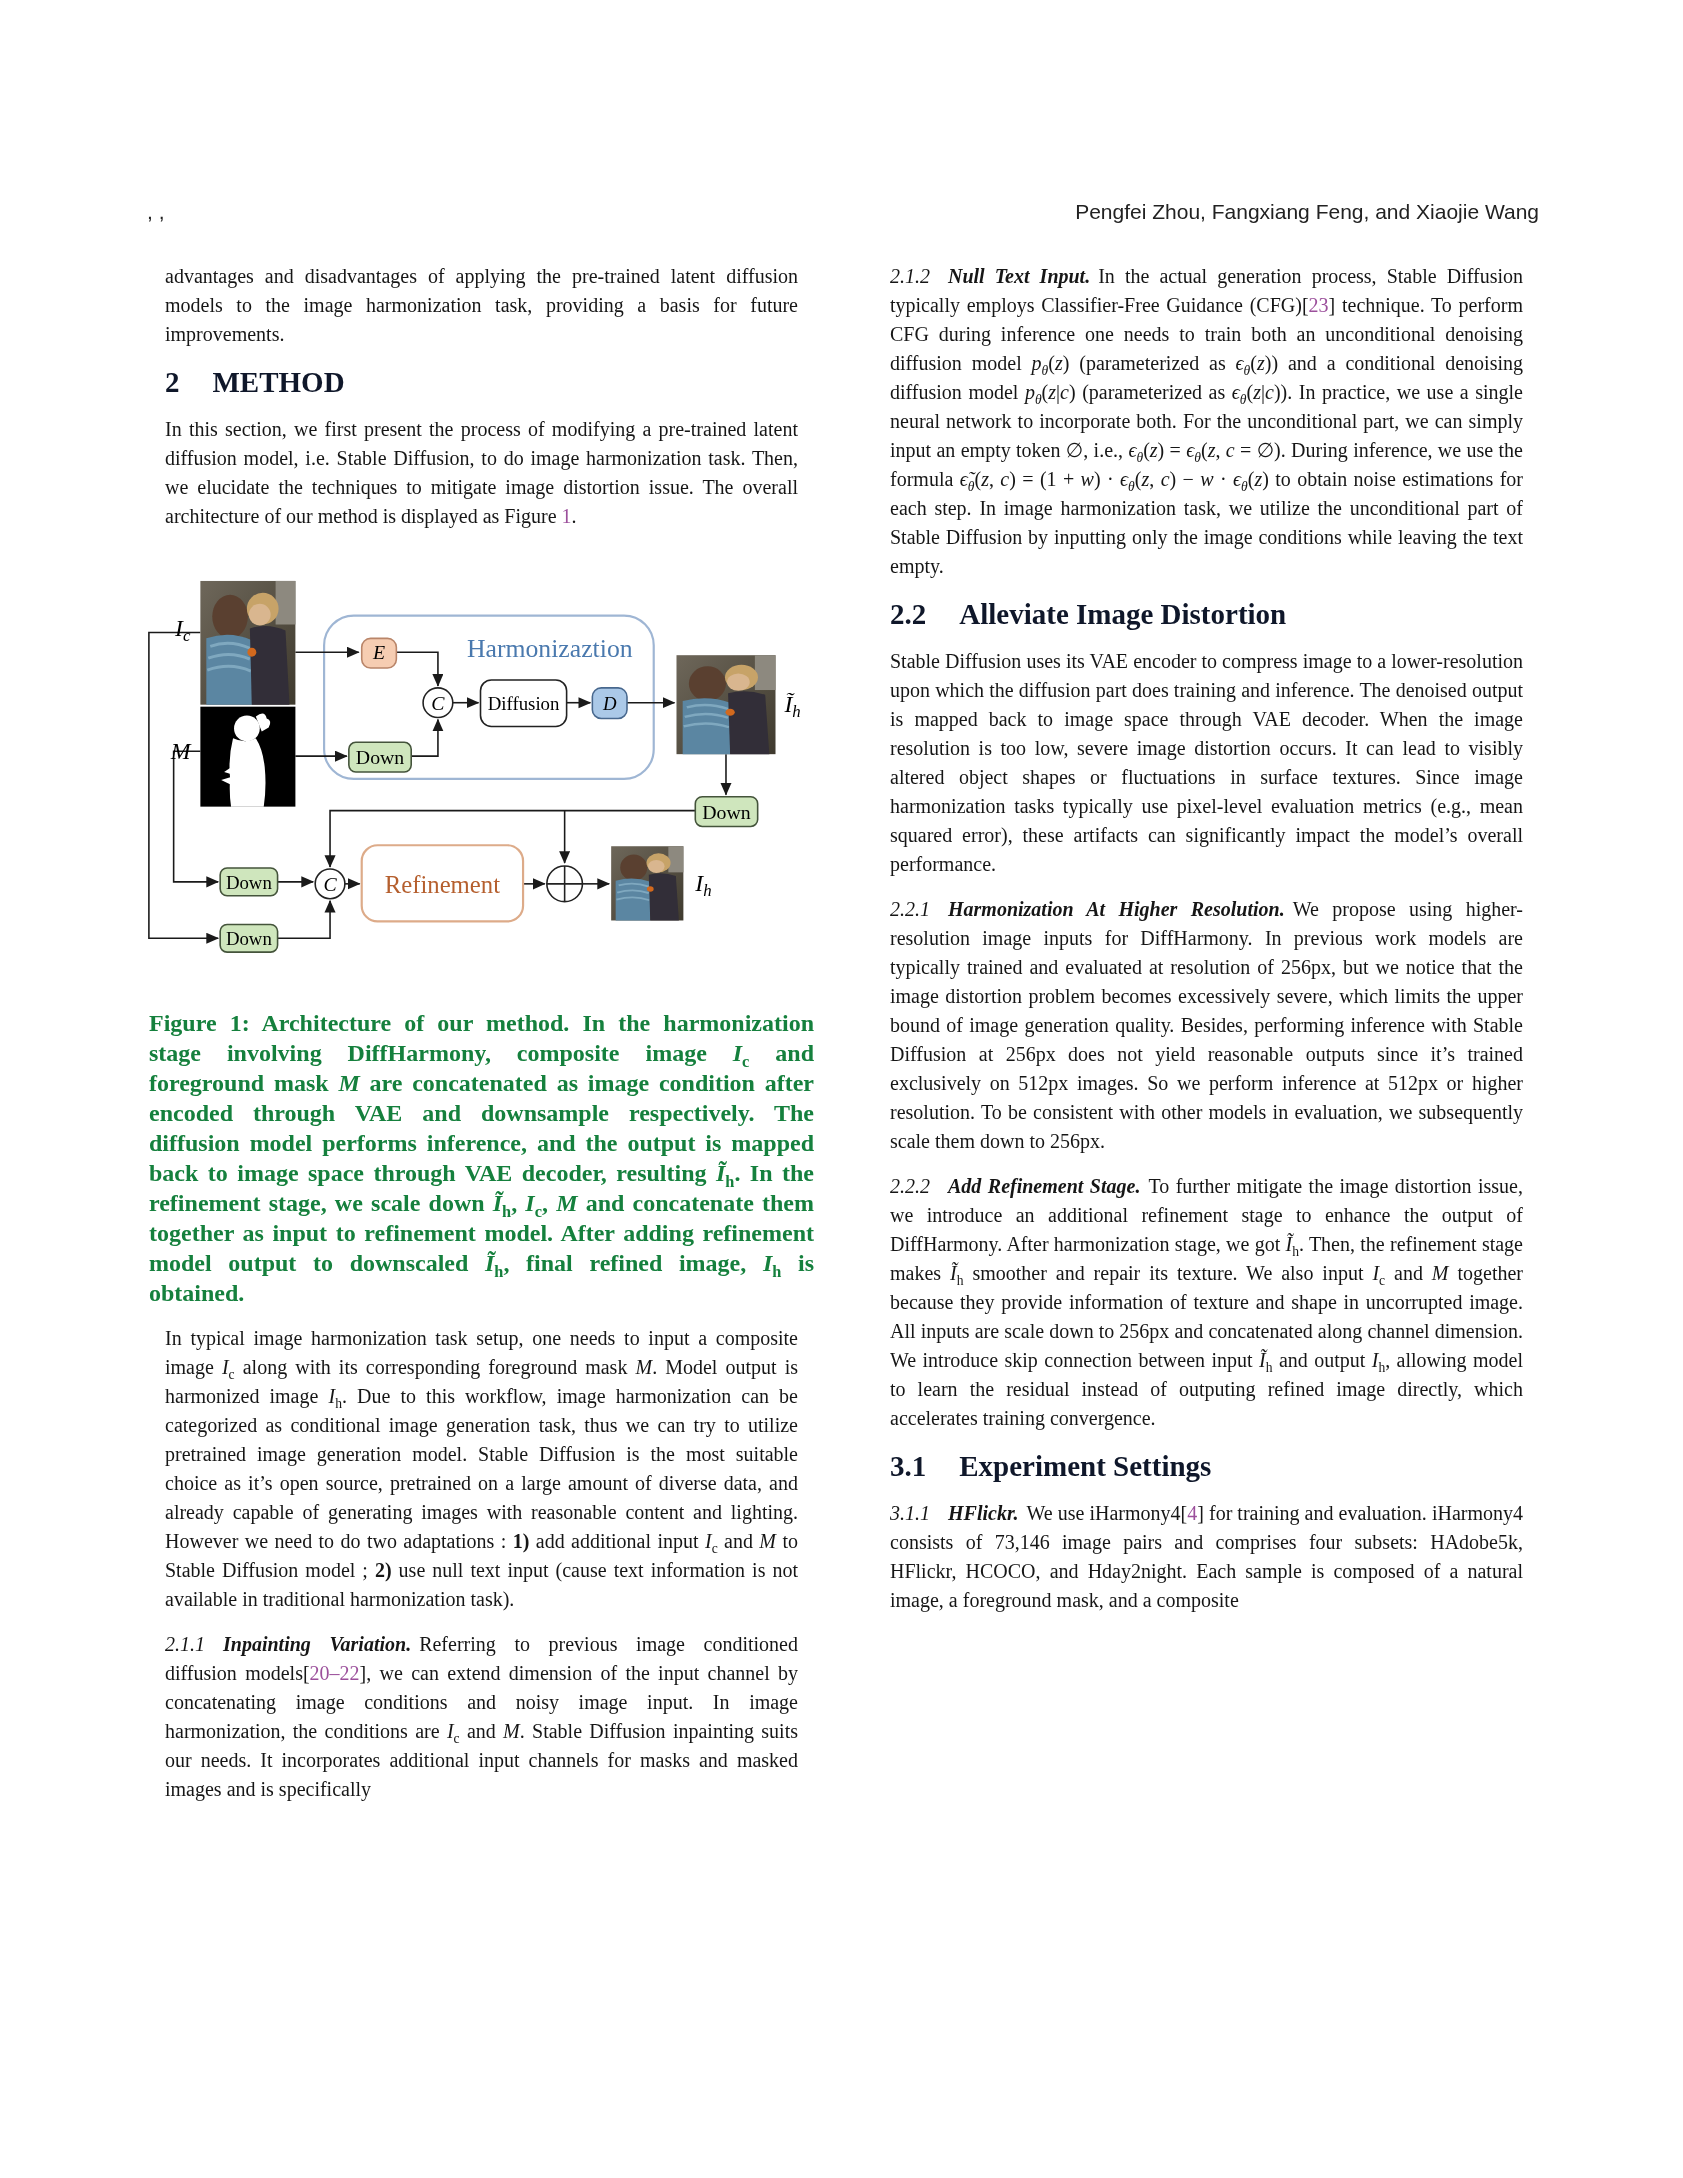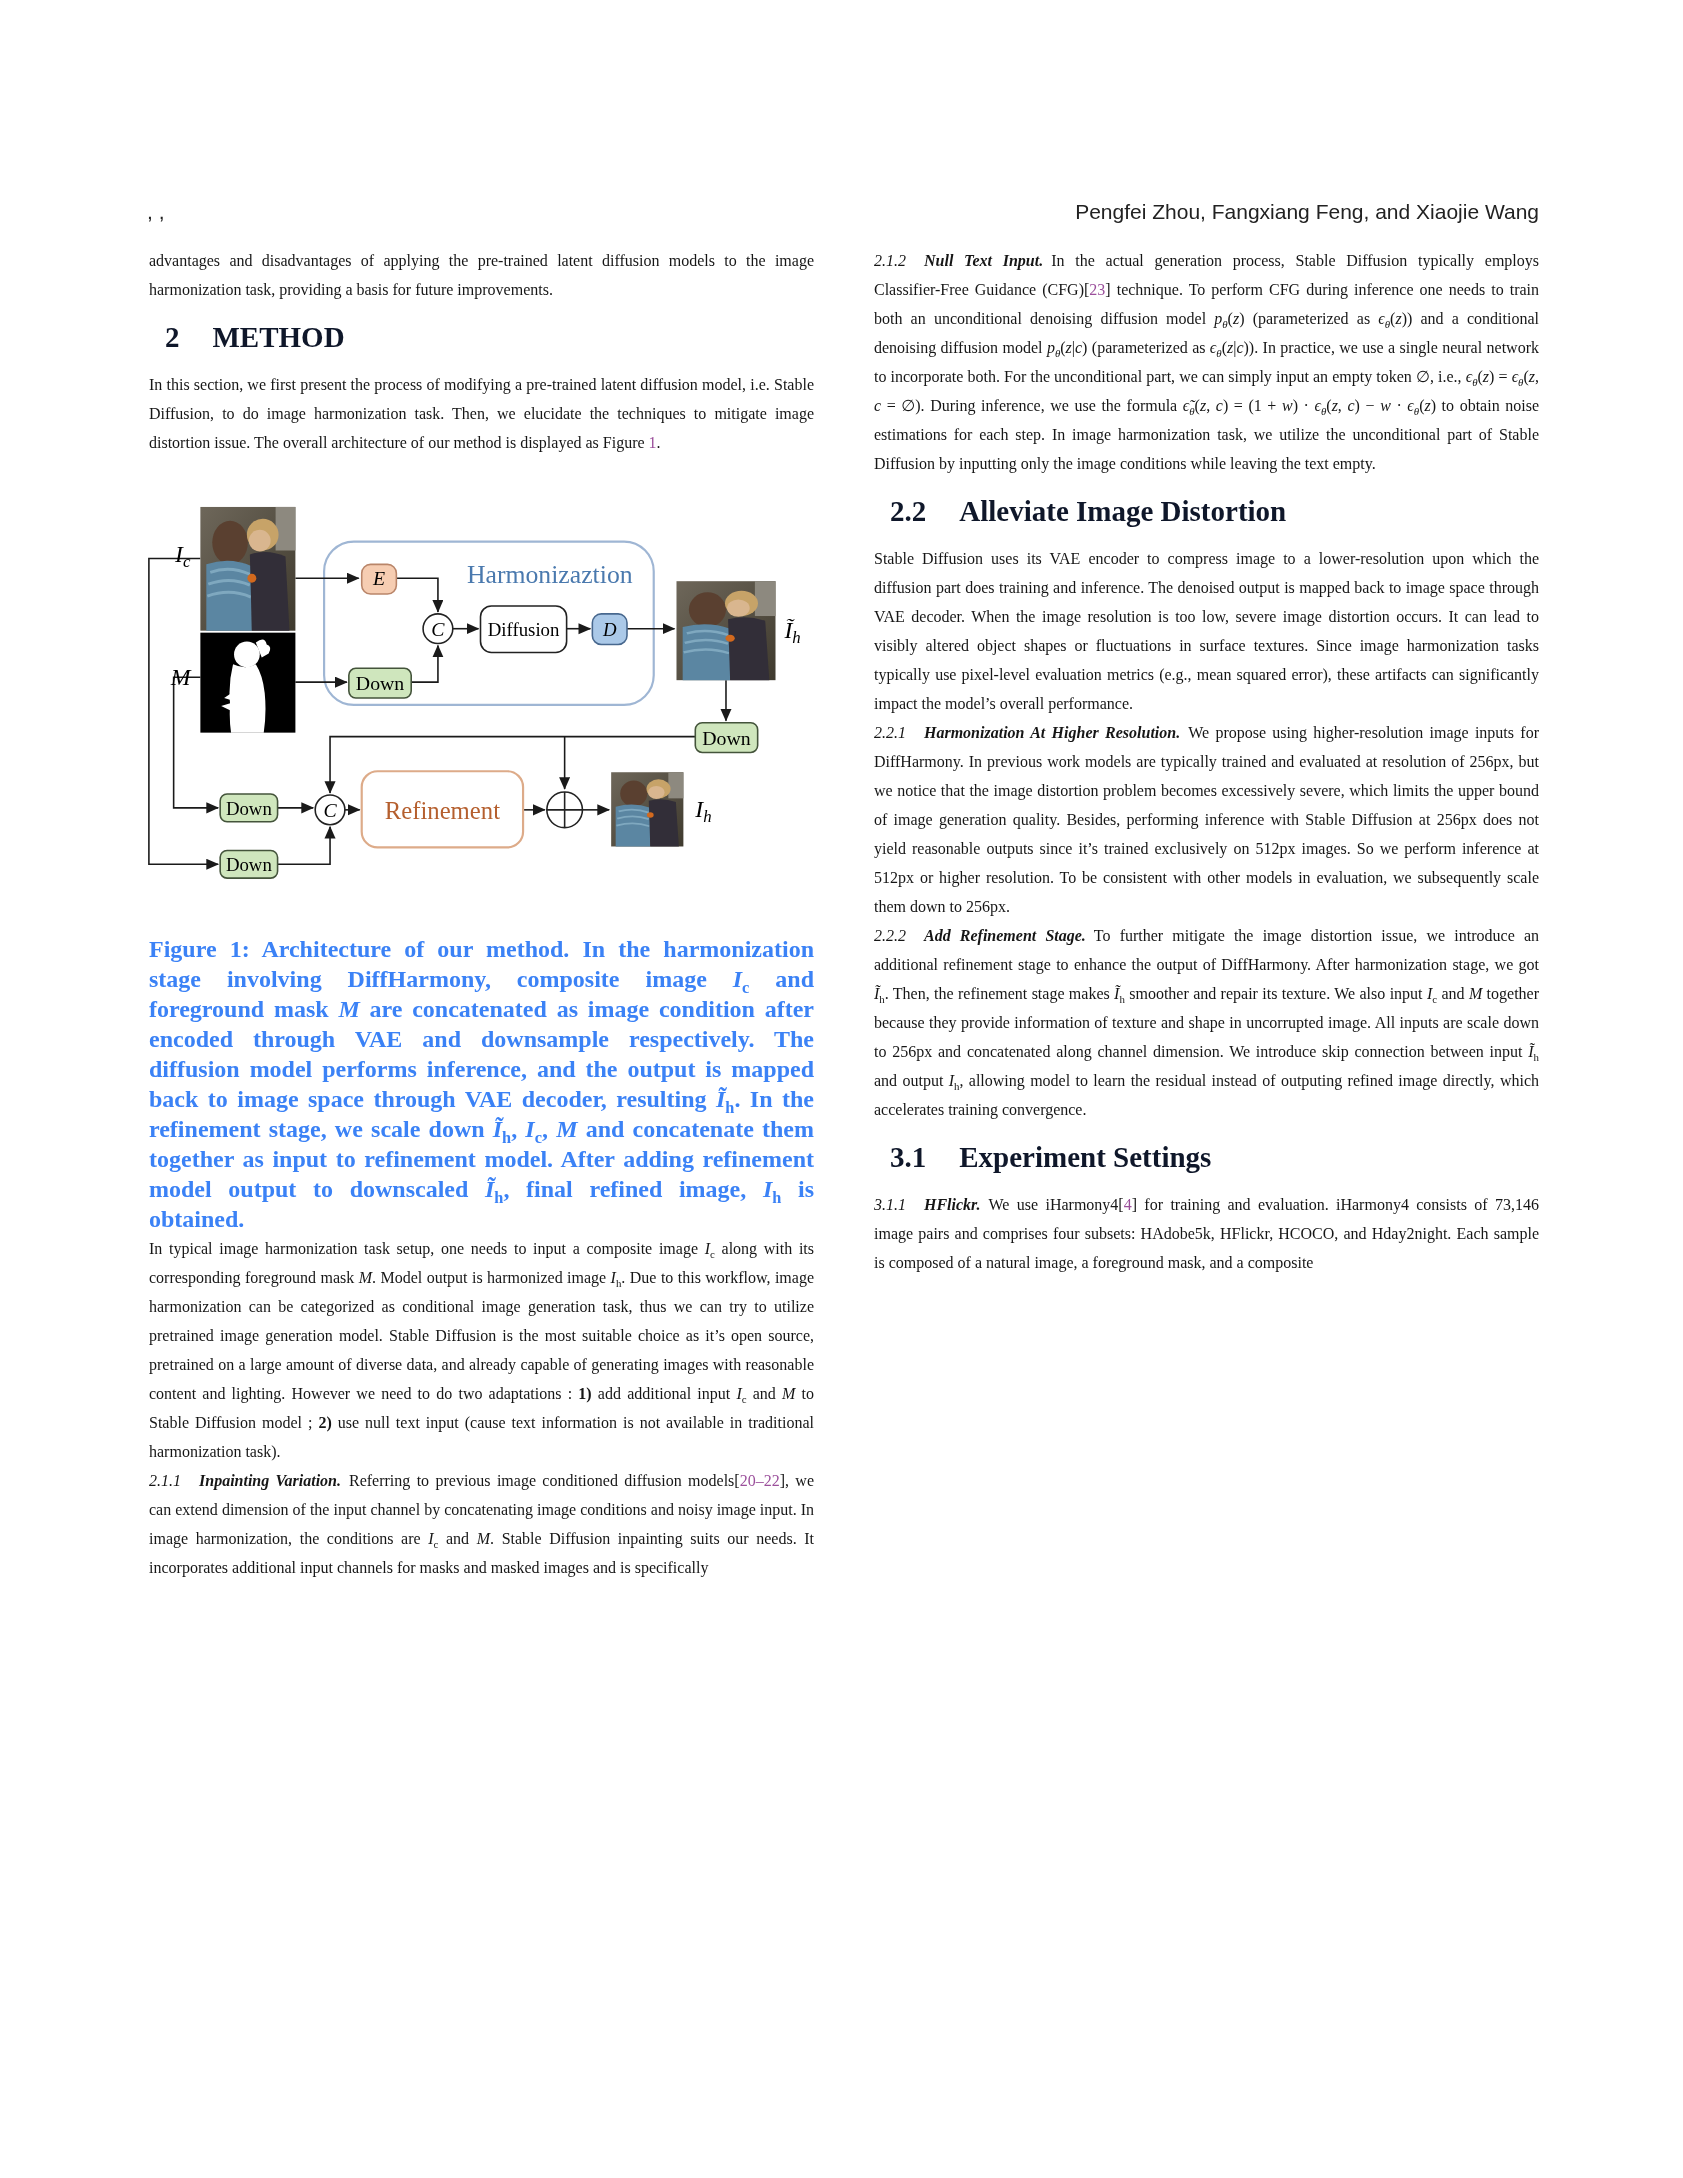--- a/index.html
+++ b/index.html
@@ -12,31 +12,31 @@
     position:absolute; top:200px; left:147px; width:1392px;
     display:flex; justify-content:space-between; align-items:baseline;
     font-family:"Liberation Sans","DejaVu Sans",sans-serif;
     font-size:21px; color:#222222;
   }
   .col { position:absolute; top:246px; width:665px; }
   .col-left  { left:149px; }
   .col-right { left:874px; }
 
   p.para {
-    margin:0; font-size:16px; line-height:29px; text-align:justify;
+    margin:16px; font-size:20px; line-height:29px; text-align:justify;
     color:#161616;
   }
   h2.sec {
     margin:16px; font-size:29px; line-height:34px; font-weight:bold; color:#0f172a;
   }
   .h-num { display:inline-block; margin-right:33px; }
 
   p.caption {
     margin:26px 0 0 0; font-weight:bold; font-size:24px; line-height:30px;
-    text-align:justify; color:#3b82f6;
+    text-align:justify; color:#15803d;
   }
 
   .ss-num  { font-style:italic; margin-right:18px; }
   .ss-title{ font-weight:bold; font-style:italic; margin-right:8px; }
 
   .cite { color:#9b4f9b; }
   sub { font-size:68%; line-height:0; }
 
   
   .mt-h-method { margin-top:25px; }

